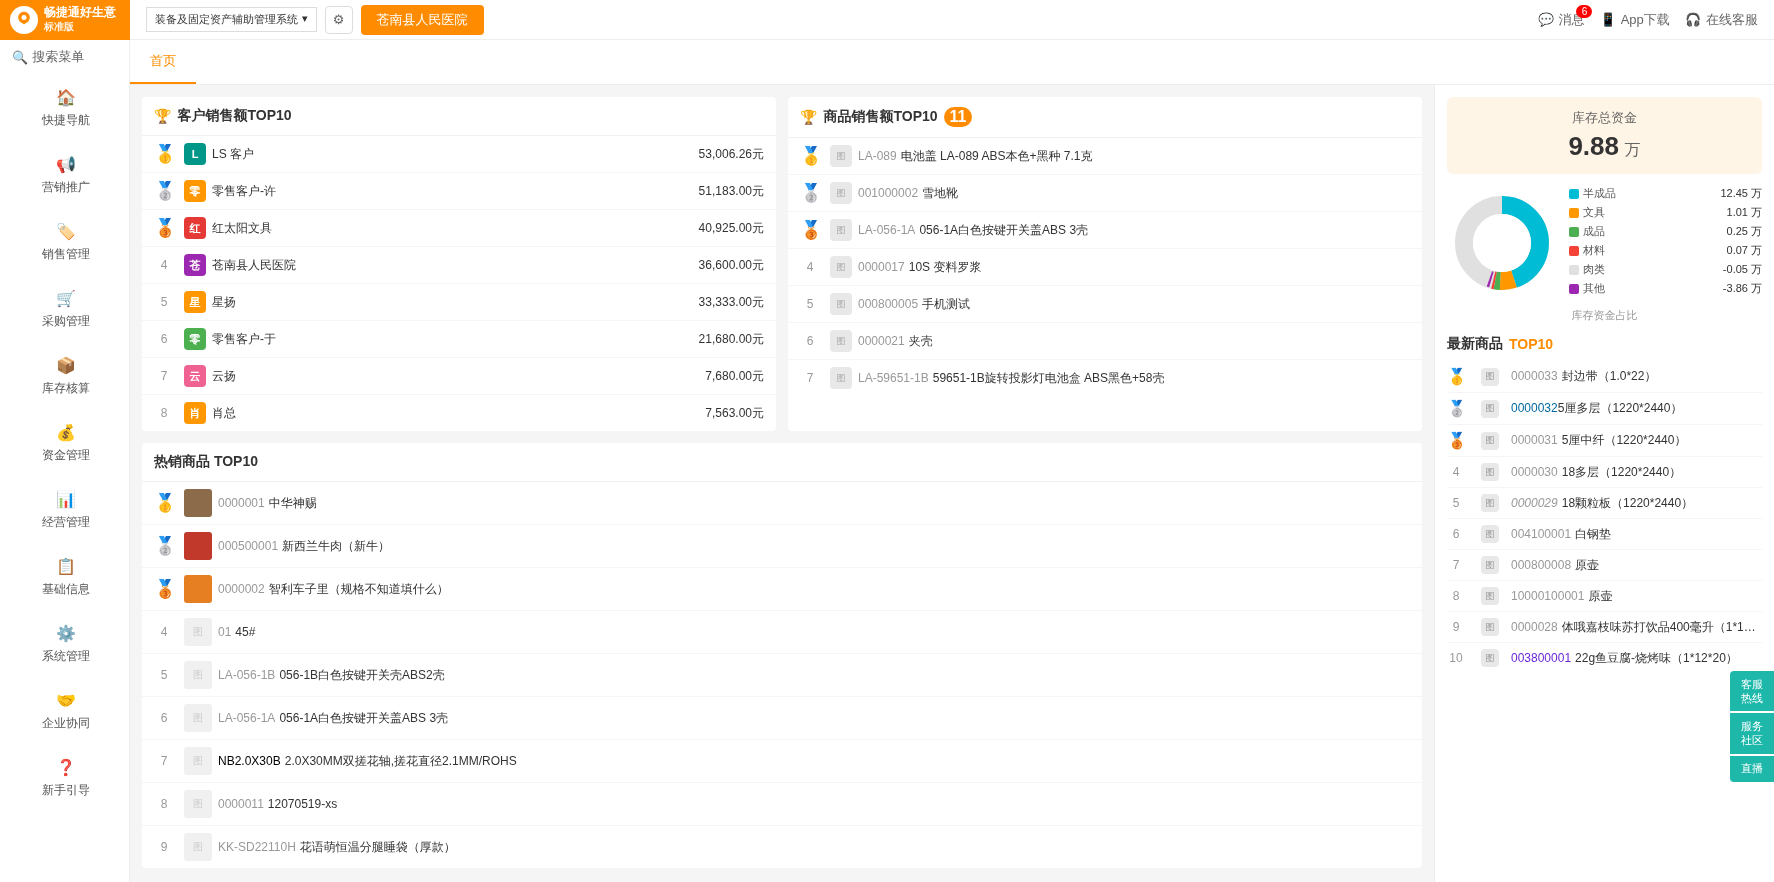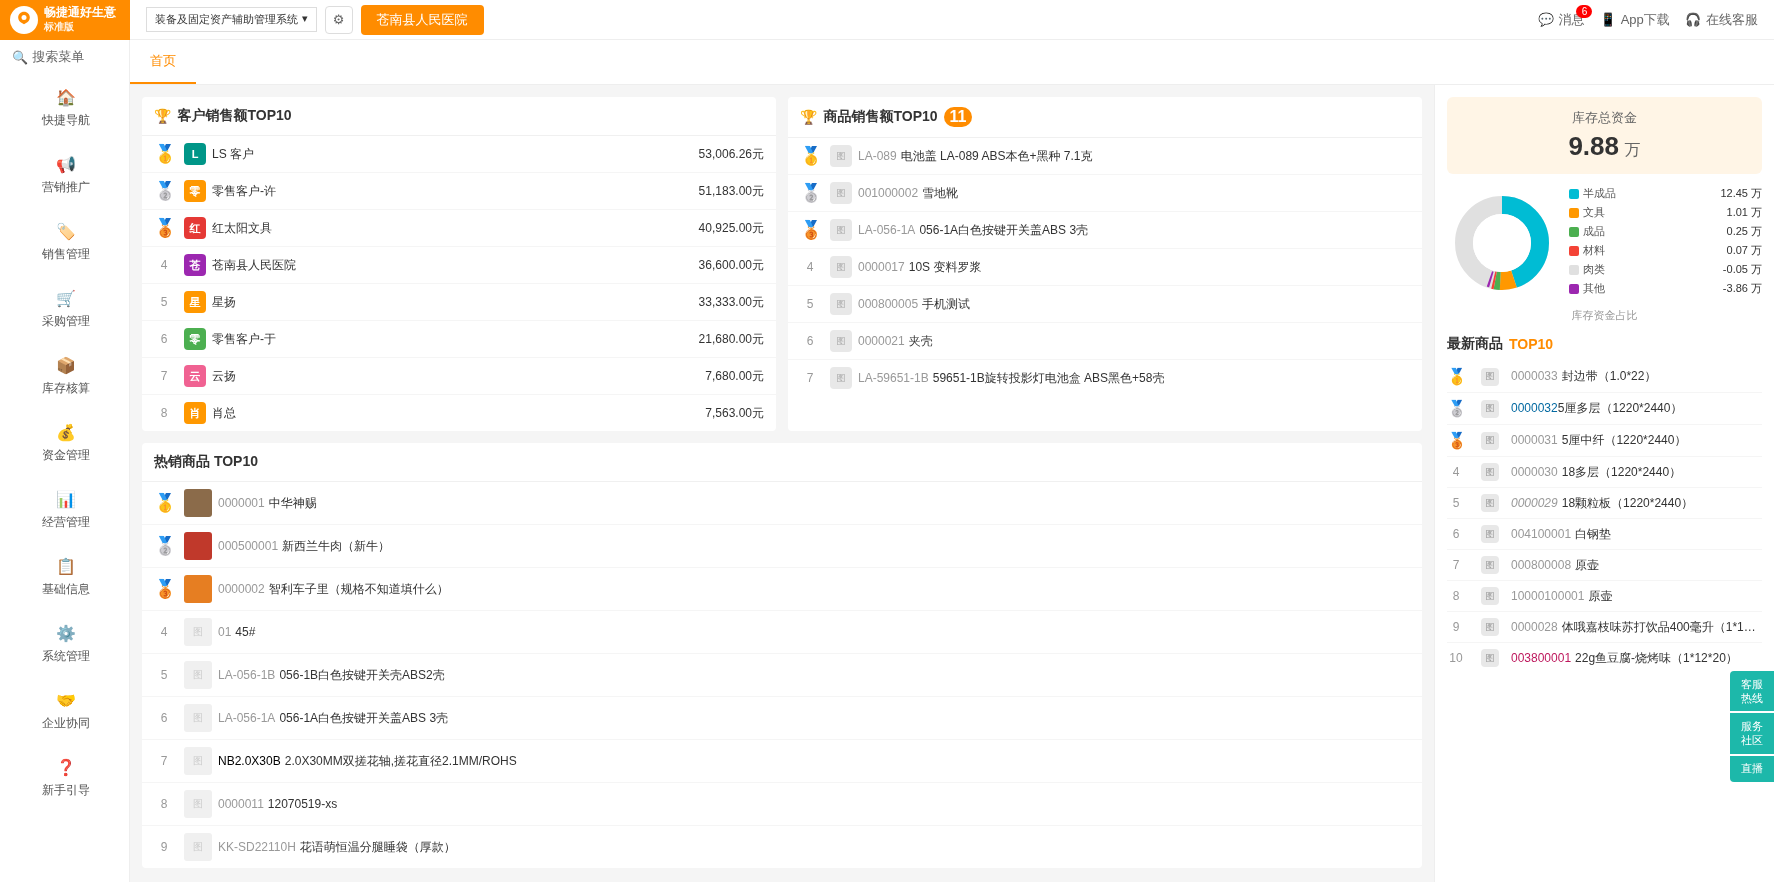--- a/index.html
+++ b/index.html
@@ -529,21 +529,21 @@
                   <span style="color:#999;font-size:12px;width:18px;display:inline-block;text-align:center;">9</span>
                 </div>
     <div class="product-badge" style="width:18px;height:18px;font-size:9px;">图</div>
     <div class="item-name" style="font-size:12px;"><span style="color:#999;margin-right:4px;">0000028</span>体哦嘉枝味苏打饮品400毫升（1*15）</div>
   </div>
               <div class="new-product-row">
     <div style="width:22px;display:flex;align-items:center;">
                   <span style="color:#999;font-size:12px;width:18px;display:inline-block;text-align:center;">10</span>
                 </div>
     <div class="product-badge" style="width:18px;height:18px;font-size:9px;">图</div>
-    <div class="item-name" style="font-size:12px;"><span style="color:#be185d;margin-right:4px;margin-top:17px;">003800001</span>22g鱼豆腐-烧烤味（1*12*20）</div>
+    <div class="item-name" style="font-size:12px;"><span style="color:#6d28d9;margin-right:4px;margin-top:17px;">003800001</span>22g鱼豆腐-烧烤味（1*12*20）</div>
   </div>
             </div>
         </div>
       </div>
     </div>
   </div>
 </div>
 
 <div class="float-buttons">
   <div class="float-btn" style="white-space:pre-line;font-size:11px;">客服

